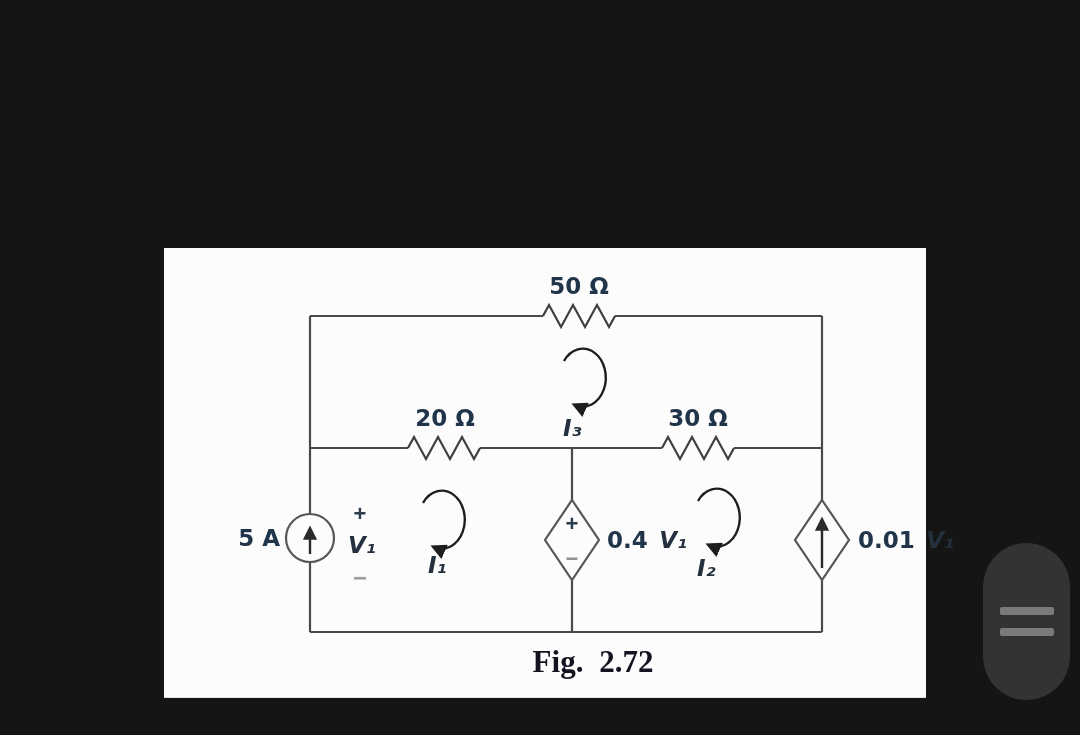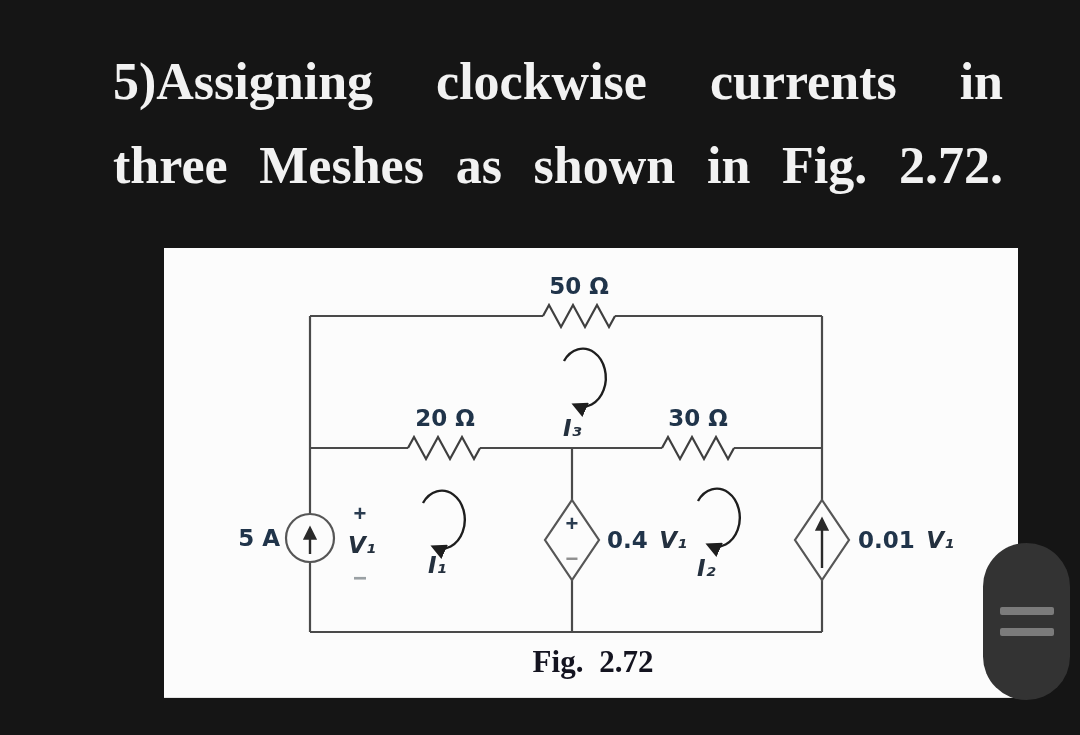--- a/index.html
+++ b/index.html
@@ -26,21 +26,21 @@
     text-align-last: justify;
     white-space: nowrap;
     display: block;
     width: 100%;
   }
 
   
   .figure-panel {
     position: absolute;
     left: 164px; top: 248px;
-    width: 854px; height: 450px;
+    width: 762px; height: 450px;
     background: #fcfcfc;
     border-bottom: 1px solid #e3e3e3;
   }
   svg text { user-select: none; }
   .lbl {
     font-family: "DejaVu Sans", "Liberation Sans", sans-serif;
     font-weight: bold;
     font-size: 23px;
     fill: #20344a;
   }
@@ -79,24 +79,20 @@
     width: 54px; height: 8px;
     background: #7b7b7b;
     border-radius: 2px;
   }
 </style>
 </head>
 <body>
 
 <div class="page">
 
-  <div class="title-block">
-    <span class="title-line">5)Assigning clockwise currents in</span>
-    <span class="title-line">three Meshes as shown in Fig. 2.72.</span>
-  </div>
 
   <div class="figure-panel">
     <svg width="829" height="450" viewBox="0 0 829 450" xmlns="http://www.w3.org/2000/svg">
       <defs>
         <marker id="arrowMesh" viewBox="0 0 10 10" refX="7.5" refY="5" markerWidth="6.5" markerHeight="6.5" orient="auto-start-reverse">
           <path d="M0 0 L10 5 L0 10 z" fill="#1e1e1e"></path>
         </marker>
         <marker id="arrowSrc" viewBox="0 0 10 10" refX="7.5" refY="5" markerWidth="6" markerHeight="6" orient="auto-start-reverse">
           <path d="M0 0 L10 5 L0 10 z" fill="#2a2a2a"></path>
         </marker>

